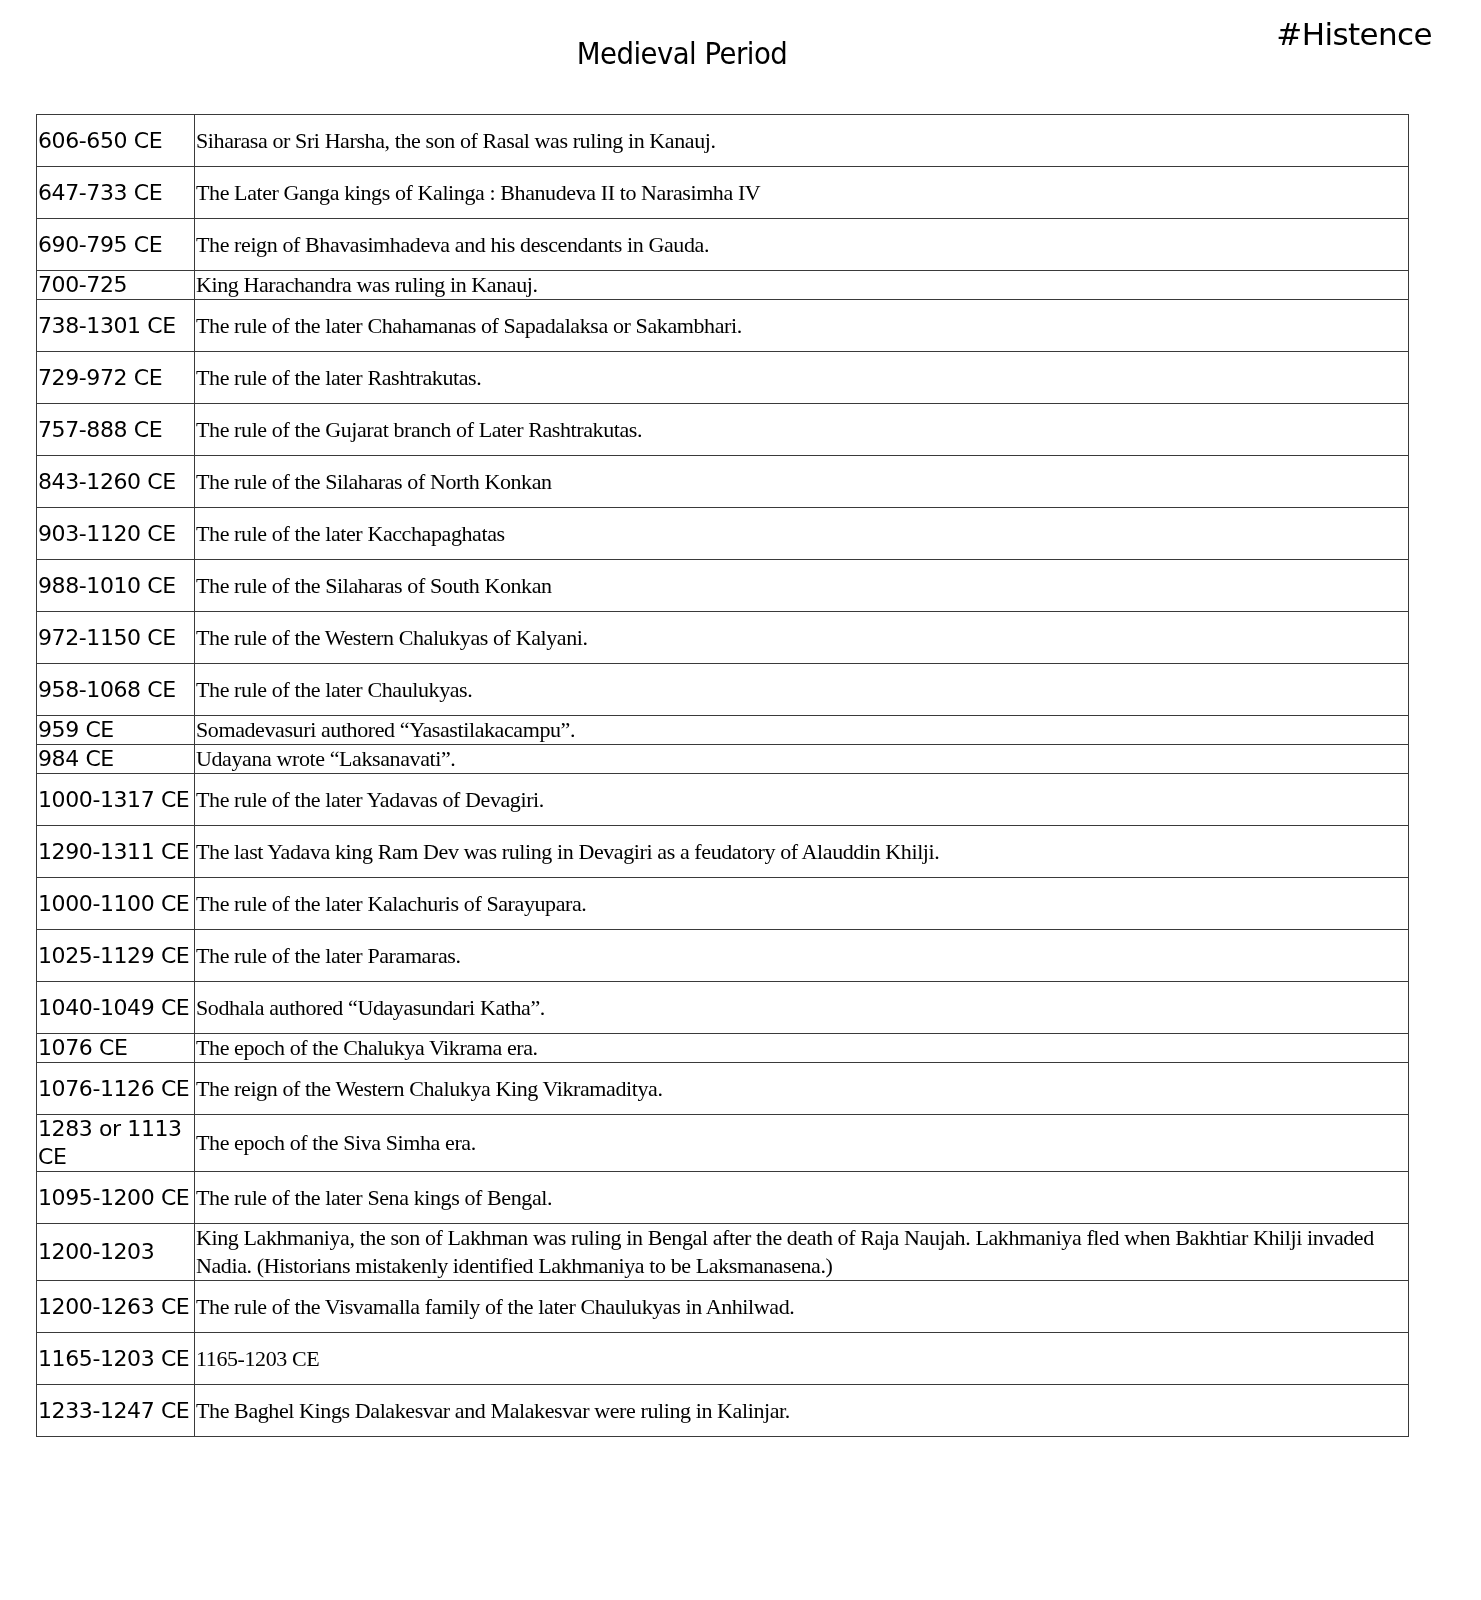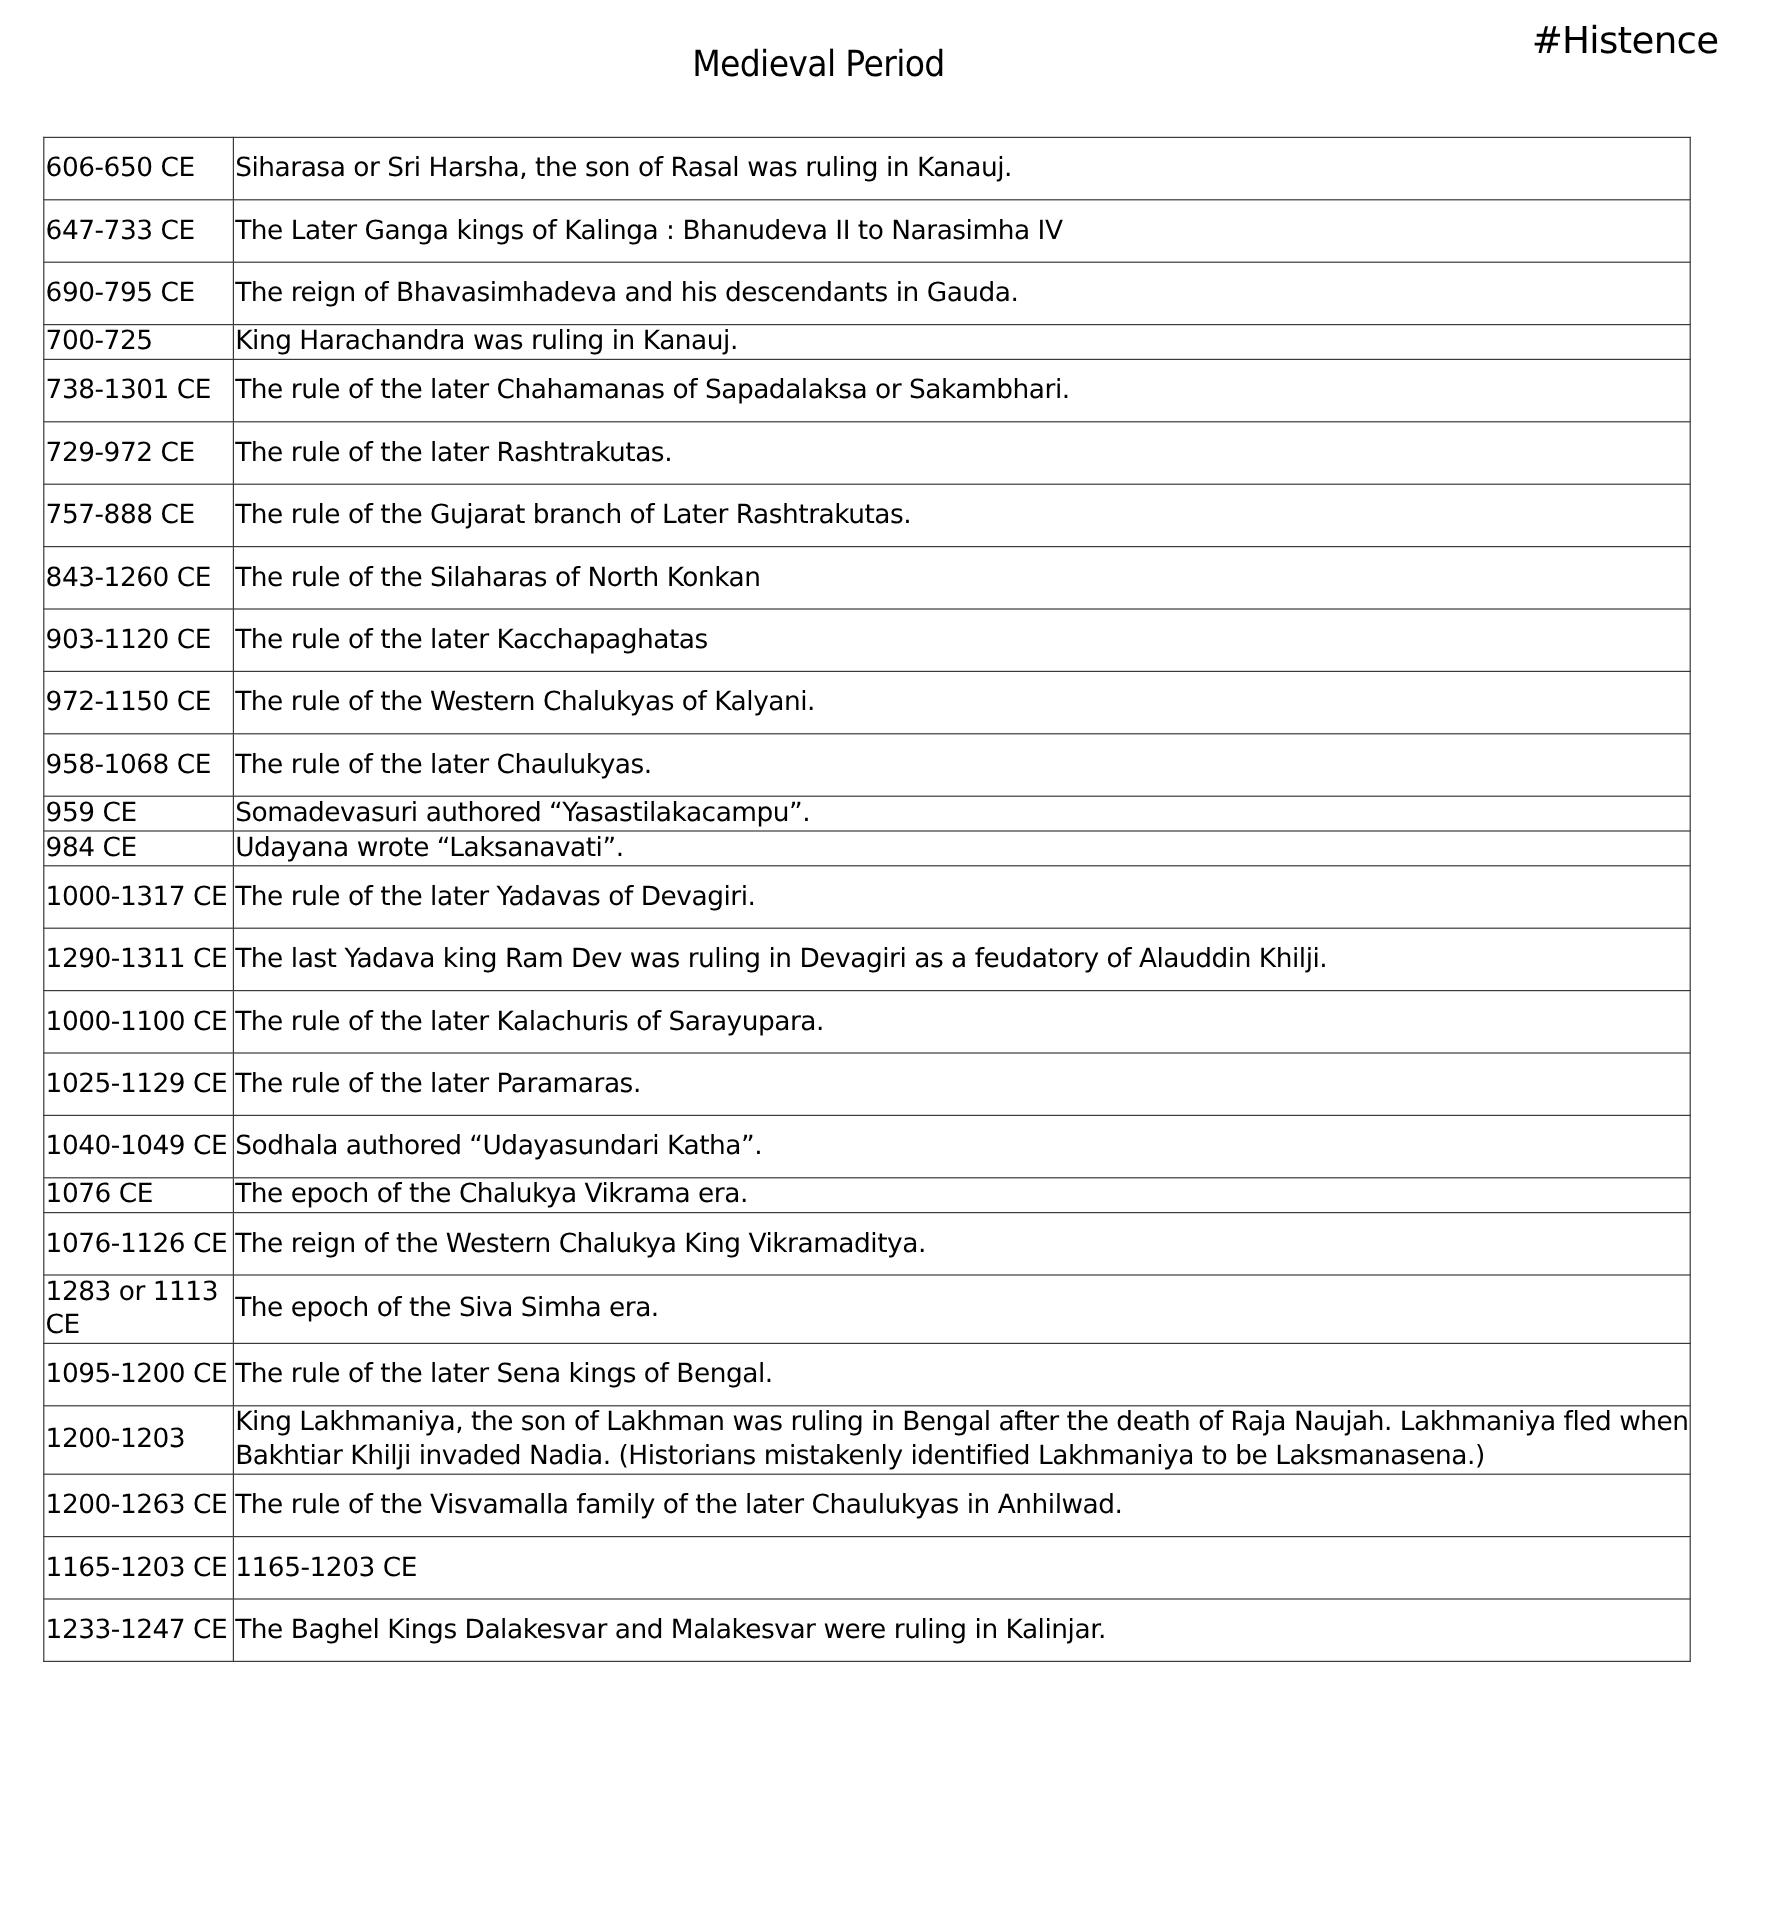--- a/index.html
+++ b/index.html
@@ -51,20 +51,21 @@
       vertical-align: middle;
       letter-spacing: -0.4px;
       white-space: nowrap;
       overflow: hidden;
     }
     .timeline-table td.date-cell {
       width: 156px;
     }
     .timeline-table td.event-cell {
       white-space: normal;
+      font-family: Liberation Serif, serif;
     }
     .timeline-table tr.tall td { height: 51px; }
     .timeline-table tr.short td { height: 28px; }
     .timeline-table tr.wrap td { height: 56px; }
     .timeline-table td.date-cell.wrapping {
       white-space: normal;
     }
   </style>
 </head>
 <body>
@@ -102,20 +103,24 @@
         <td class="date-cell">757-888 CE</td>
         <td class="event-cell">The rule of the Gujarat branch of Later Rashtrakutas.</td>
       </tr>
     <tr class="tall">
         <td class="date-cell">843-1260 CE</td>
         <td class="event-cell">The rule of the Silaharas of North Konkan</td>
       </tr>
     <tr class="tall">
         <td class="date-cell">903-1120 CE</td>
         <td class="event-cell">The rule of the later Kacchapaghatas</td>
+      </tr>
+    <tr class="tall">
+        <td class="date-cell">988-1010 CE</td>
+        <td class="event-cell">The rule of the Silaharas of South Konkan</td>
       </tr>
     <tr class="tall">
         <td class="date-cell">972-1150 CE</td>
         <td class="event-cell">The rule of the Western Chalukyas of Kalyani.</td>
       </tr>
     <tr class="tall">
         <td class="date-cell">958-1068 CE</td>
         <td class="event-cell">The rule of the later Chaulukyas.</td>
       </tr>
     <tr class="short">

